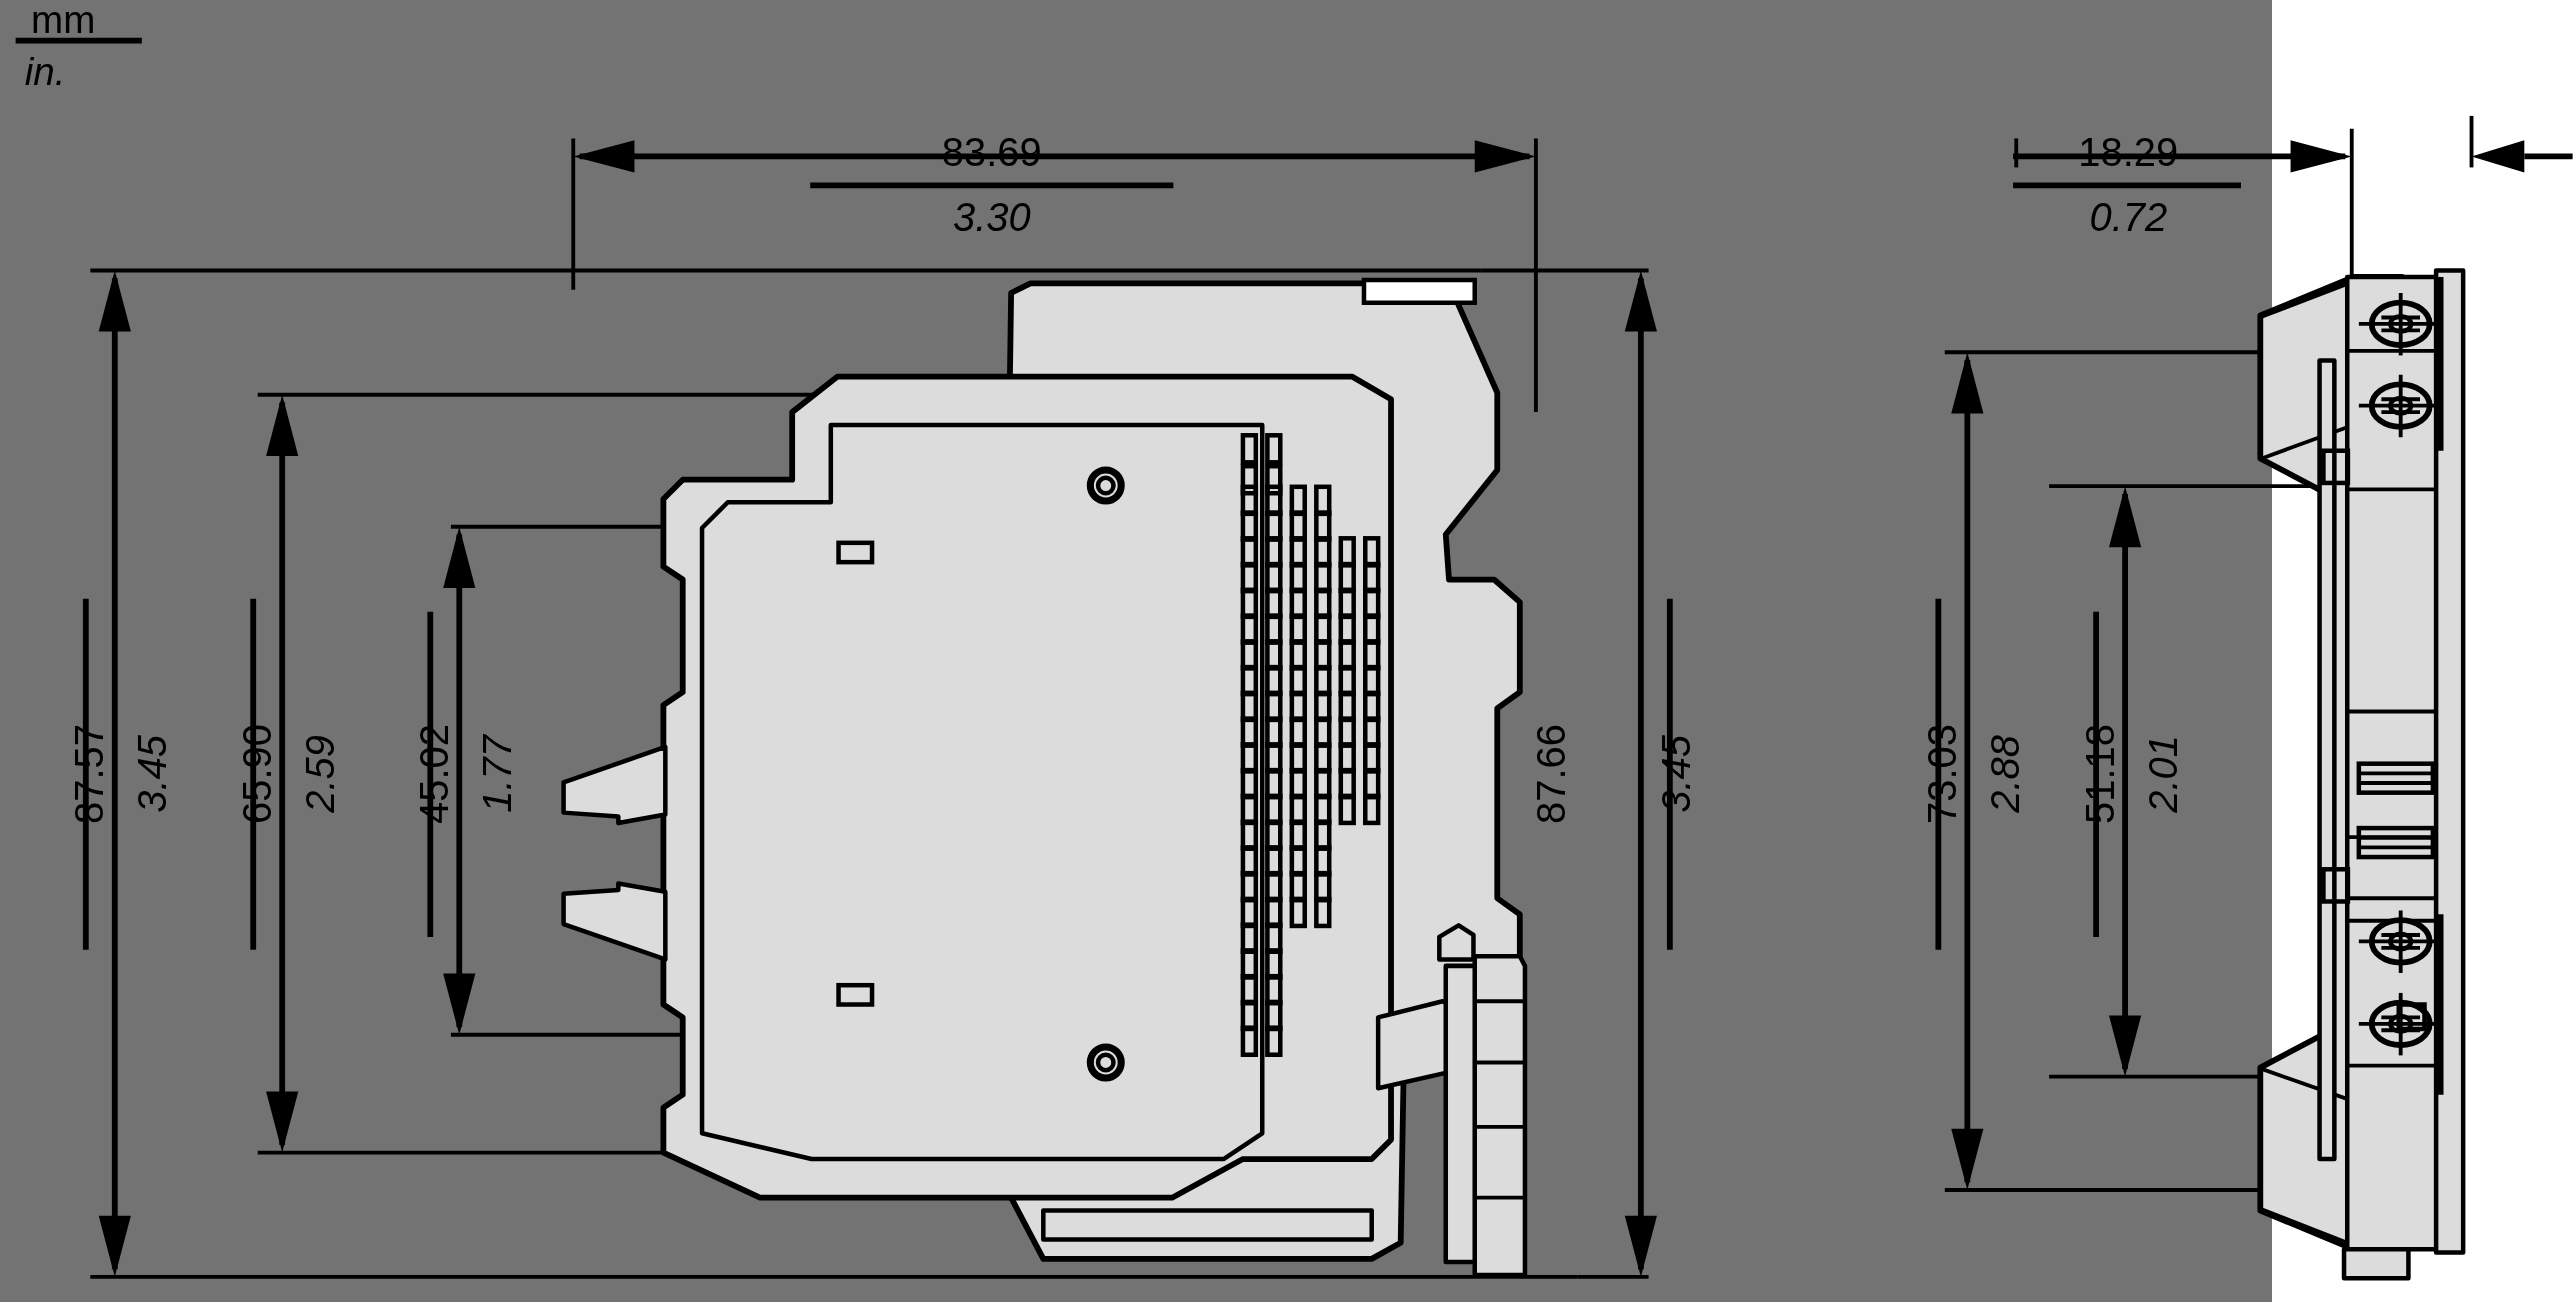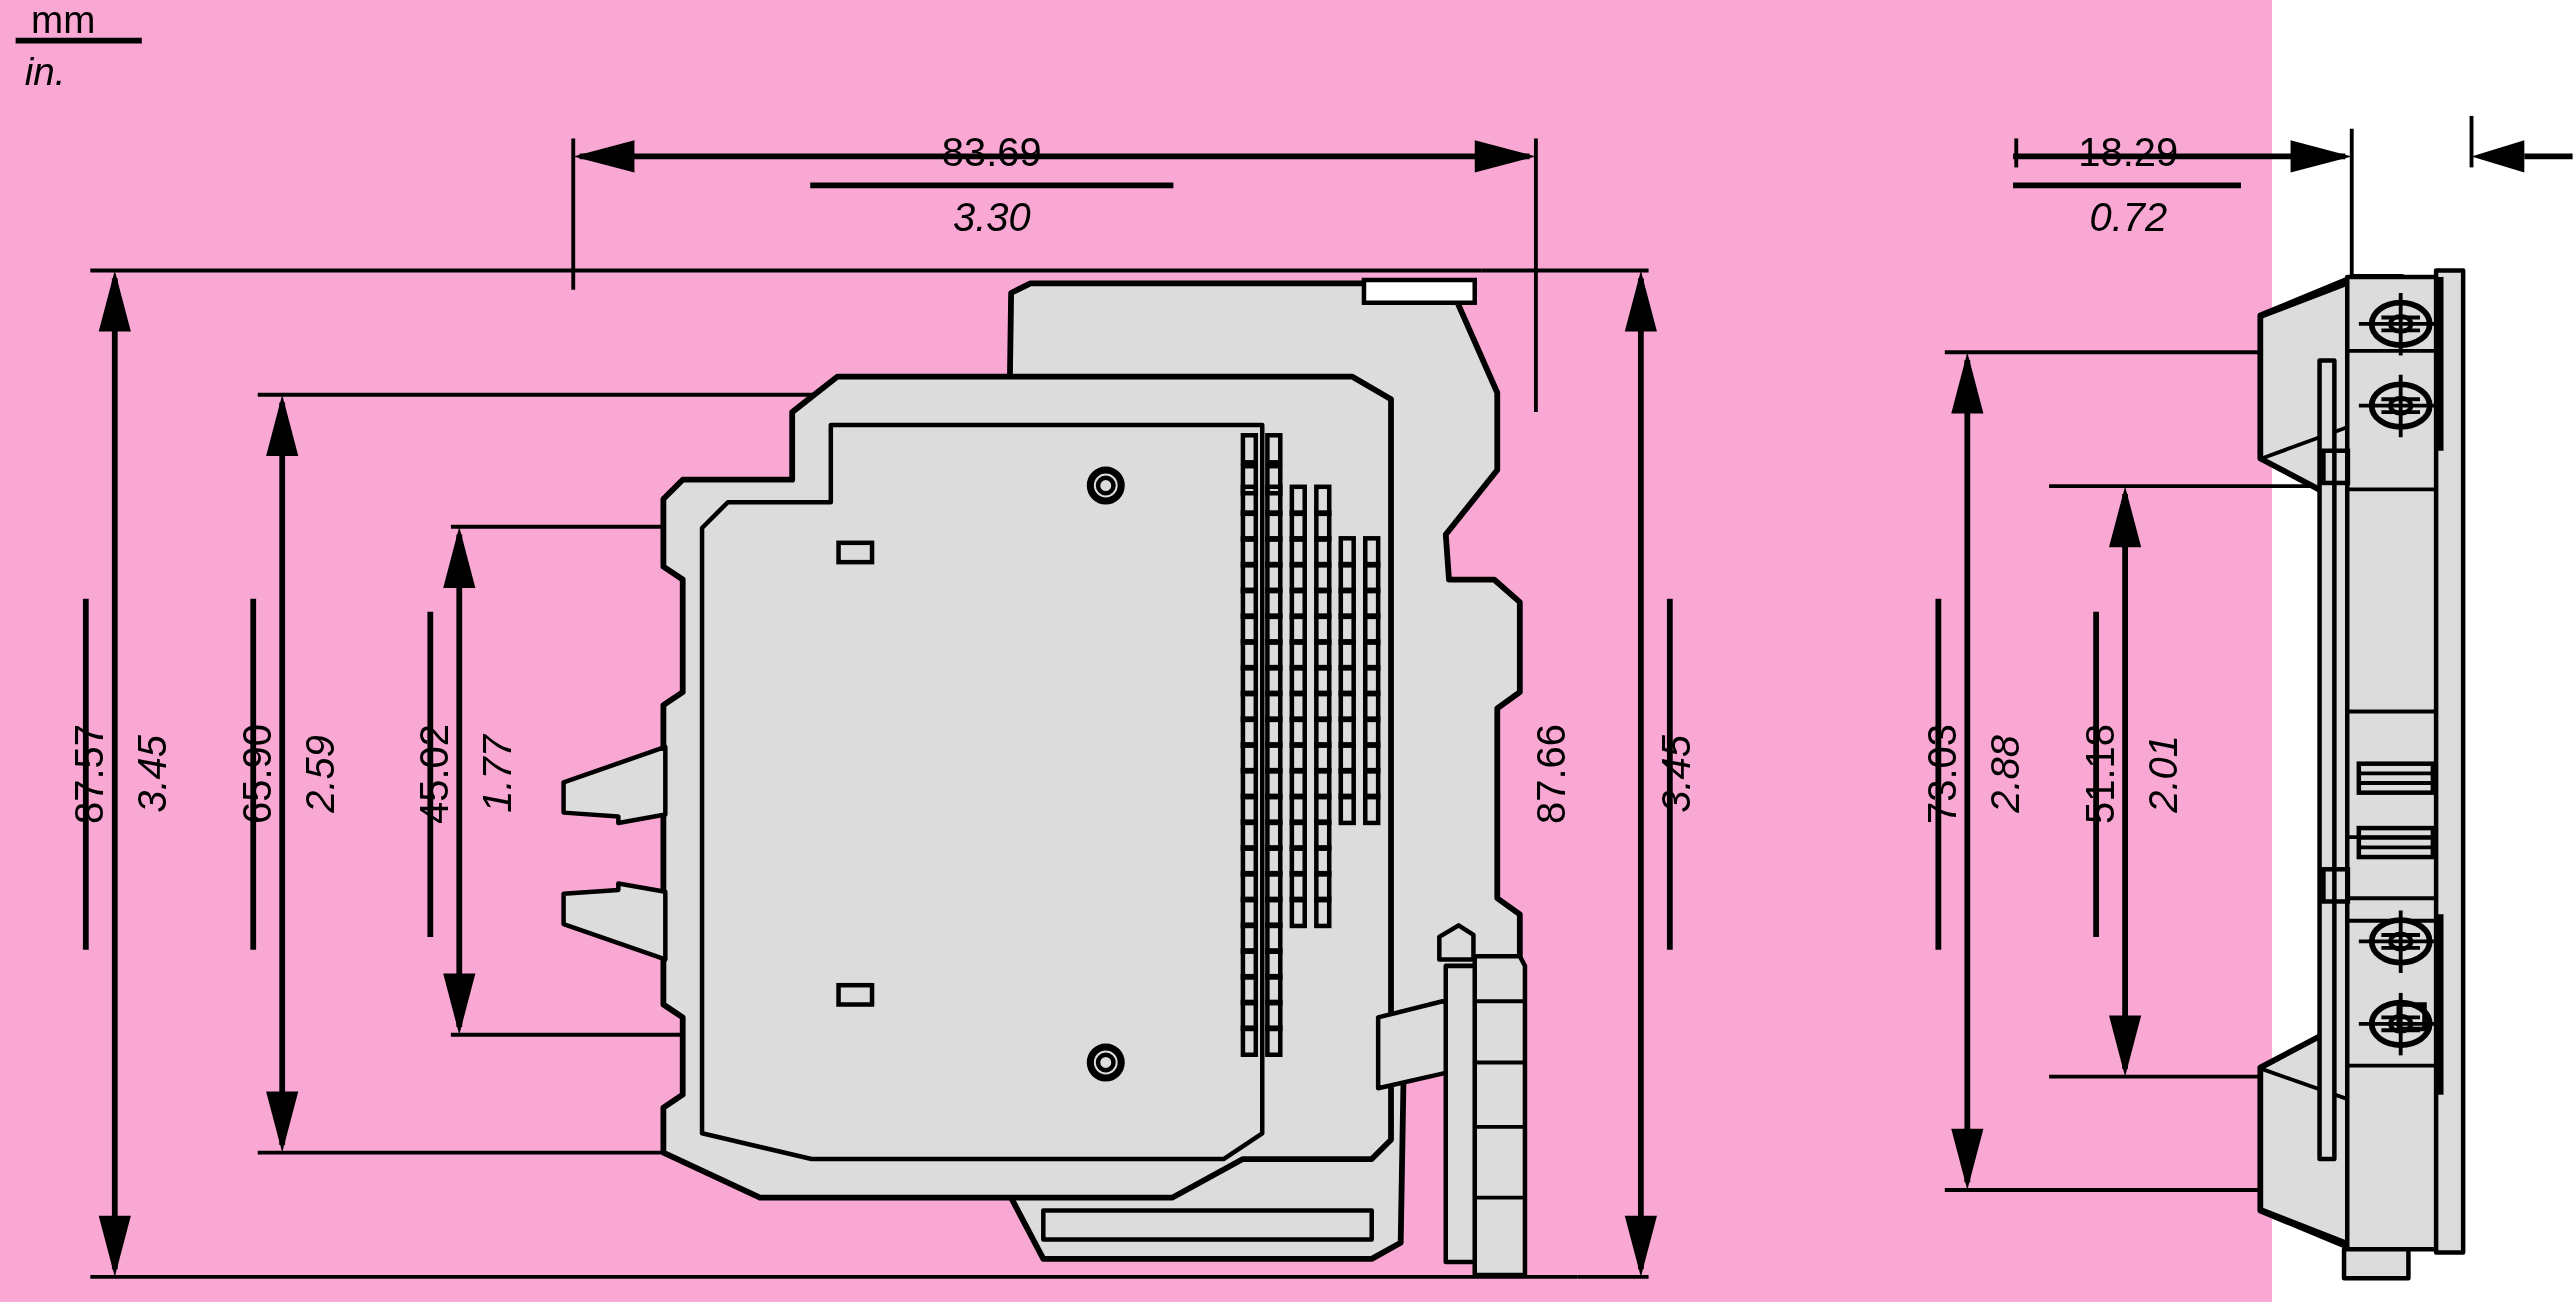--- a/index.html
+++ b/index.html
@@ -1,21 +1,21 @@
 <!DOCTYPE html>
 <html style="font-size:10.3px"><head>
 <meta charset="utf-8">
 <style>
   html,body{margin:0;padding:0;background:#ffffff;}
   body{
     width:2576px;height:1302px;overflow:hidden;
     font-family:"Liberation Sans","DejaVu Sans",sans-serif;
     background:#fff;
   }
-  #stage{position:relative;width:2272px;height:1302px;background:#f9a8d4;}
+  #stage{position:relative;width:2272px;height:1302px;background:#737373;}
   svg#dwg{position:absolute;left:0;top:0;width:2576px;height:1302px;display:block;}
   .ln{stroke:#000;fill:none;}
   .med{stroke-width:6;}
   .thick{stroke-width:9;}
   .xthick{stroke-width:13;}
   .body-fill{fill:#dcdcdc;stroke:#000;stroke-width:9;stroke-linejoin:round;}
   .body-fill2{fill:#dcdcdc;stroke:#000;stroke-width:7;stroke-linejoin:round;}
   .vent{fill:none;stroke:#000;stroke-width:7;}
   .white{fill:#fff;stroke:#000;stroke-width:7;}
   .noline{fill:#000;stroke:none;}

